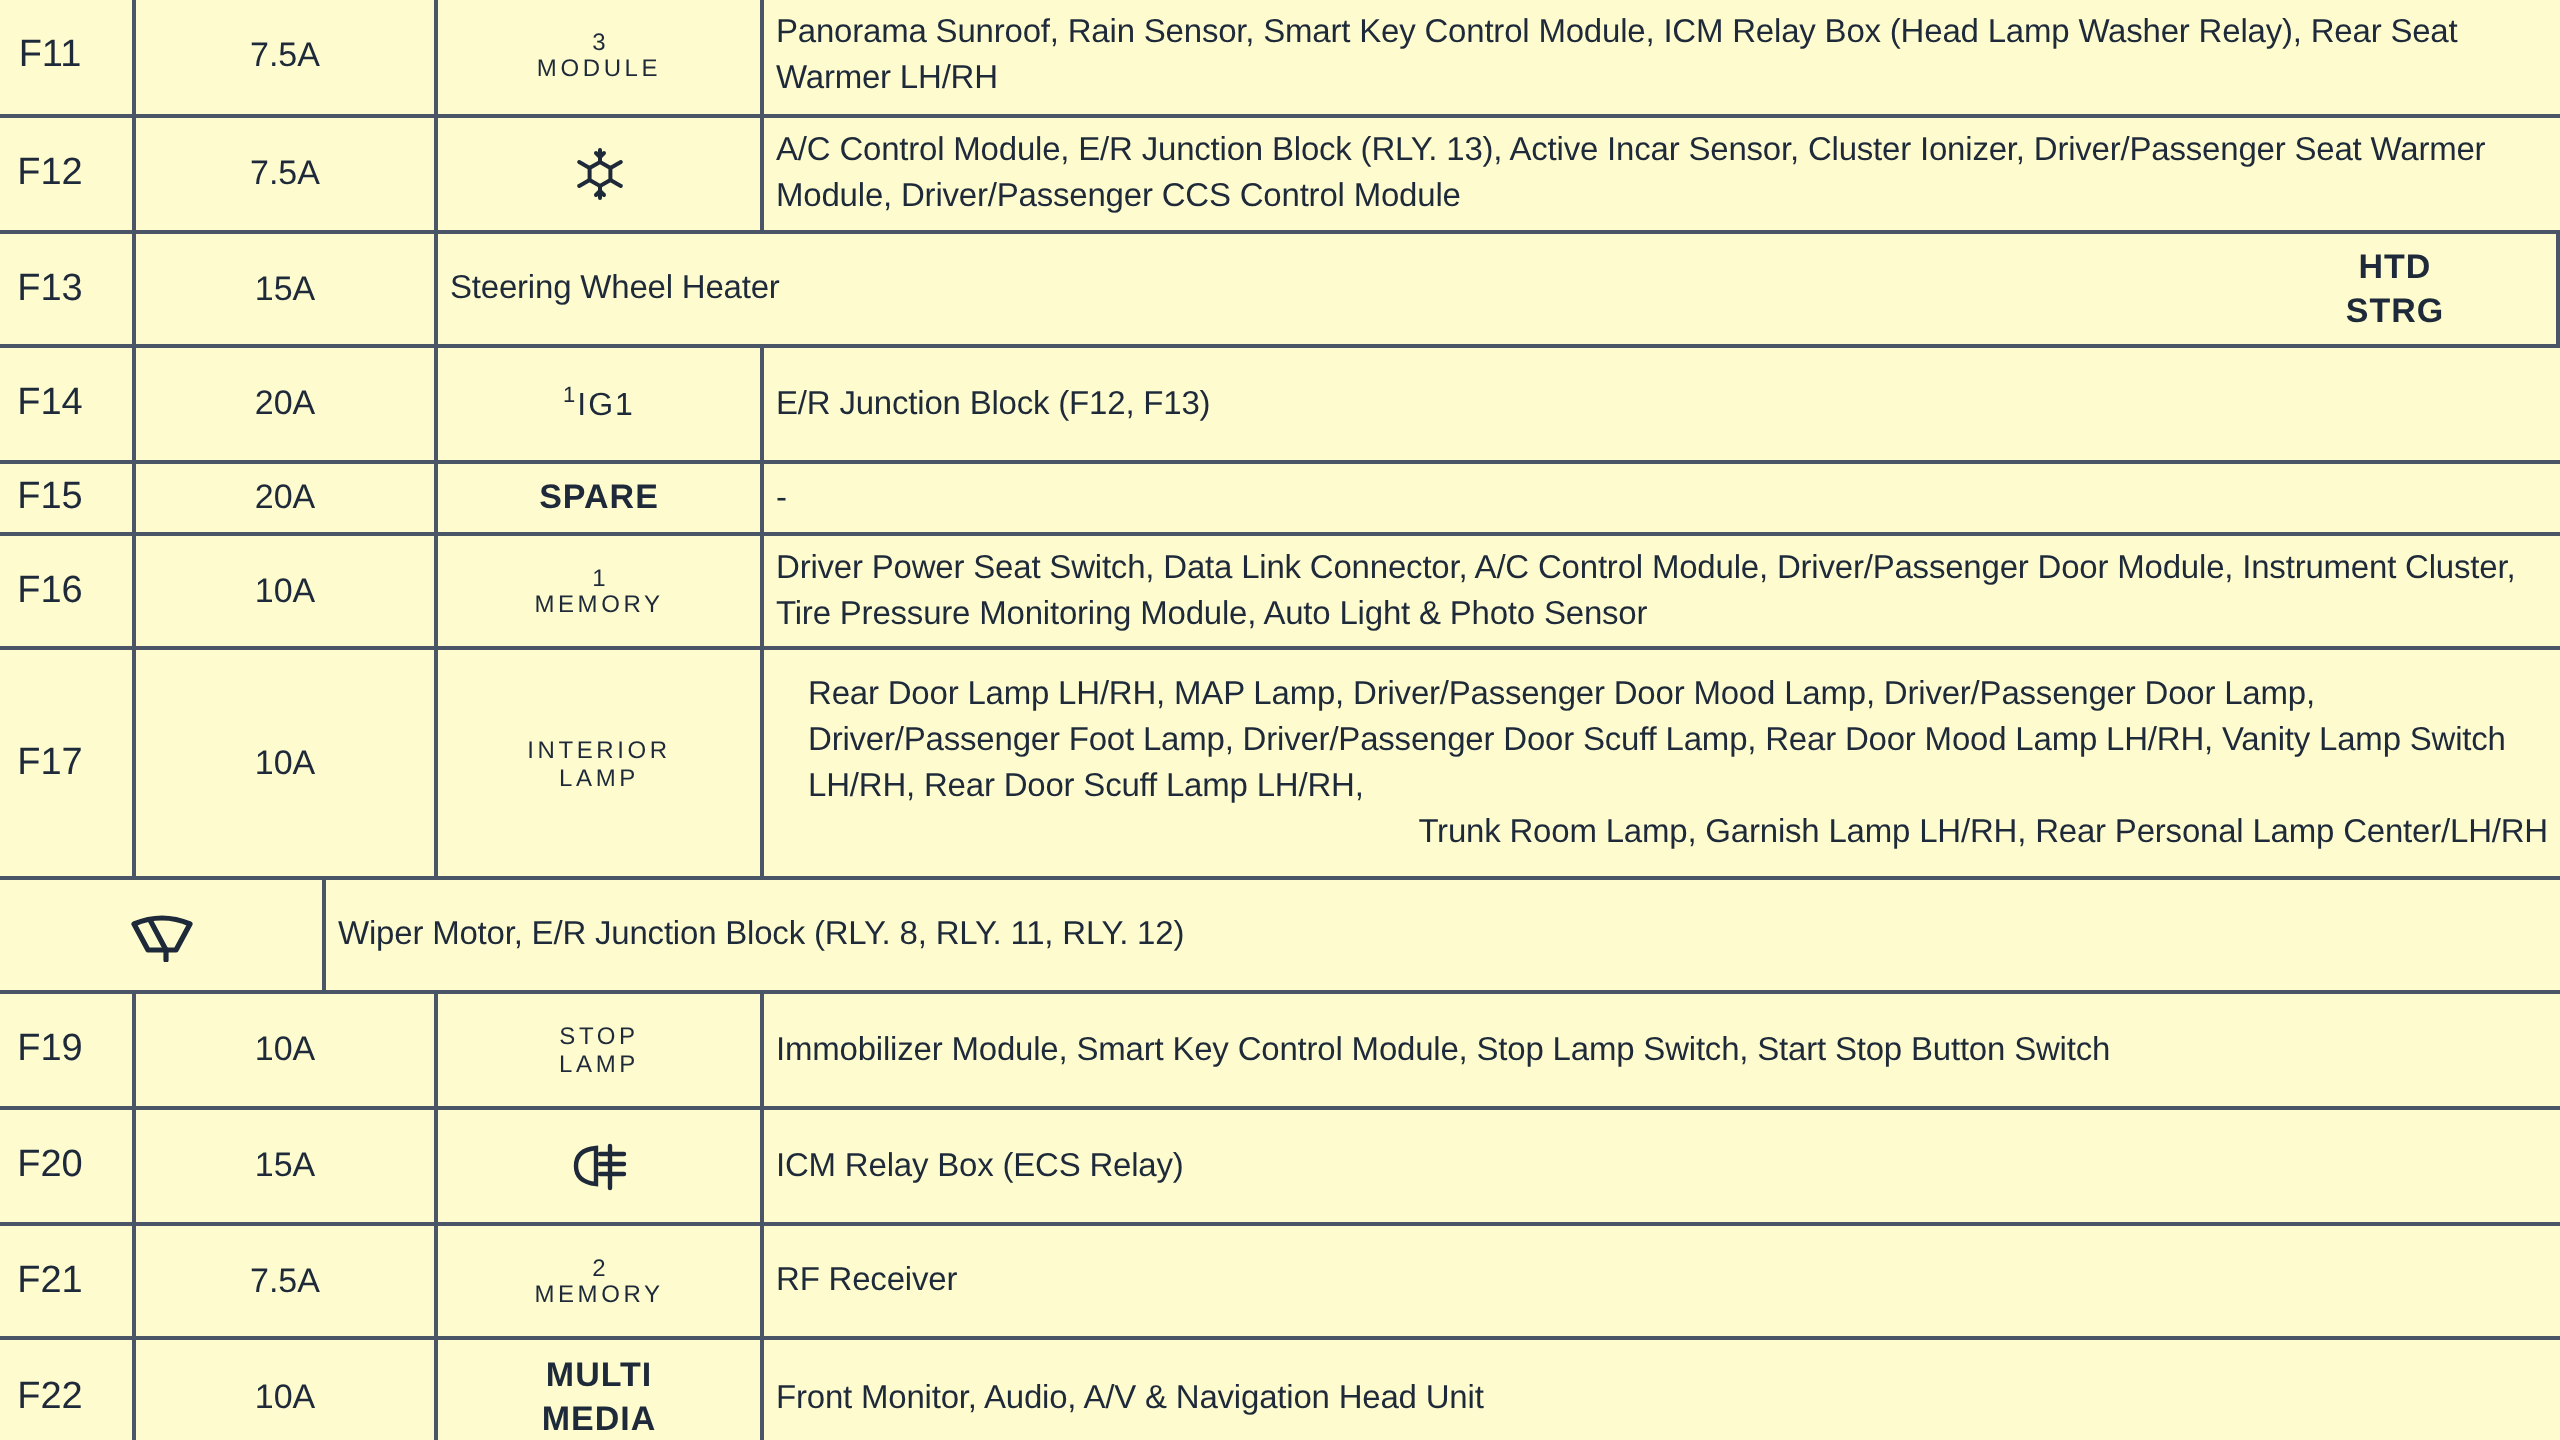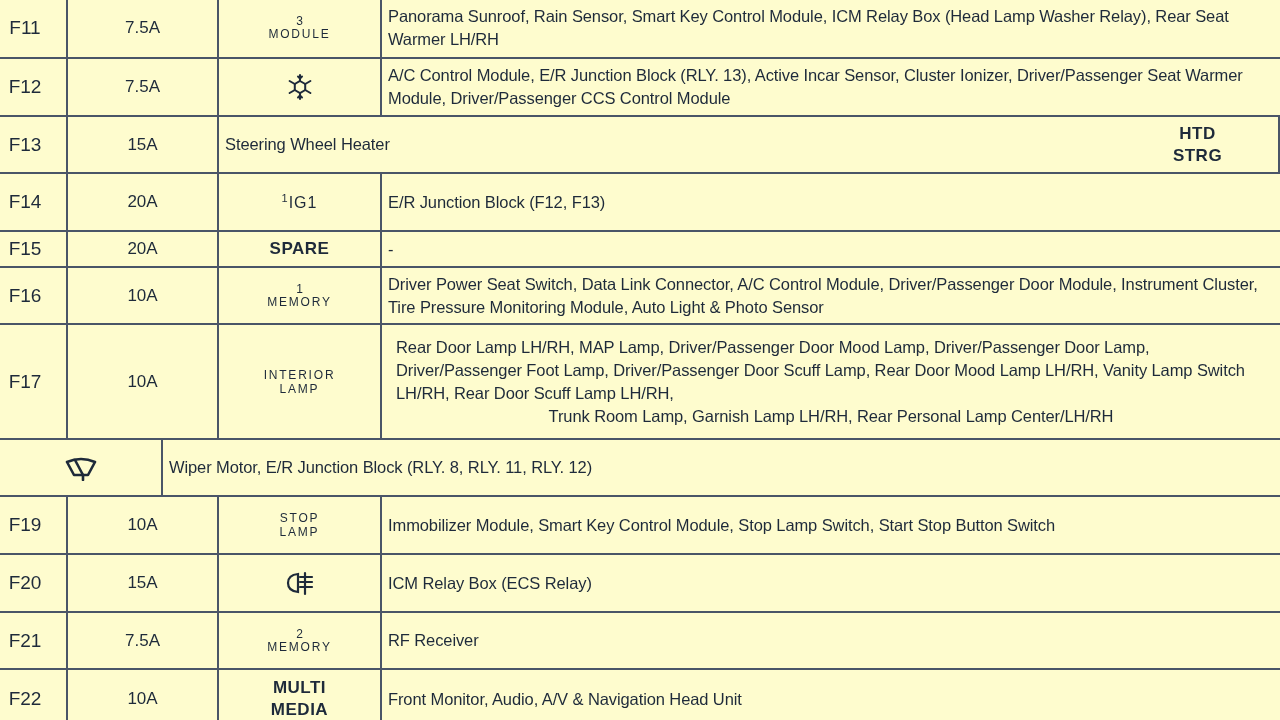--- a/index.html
+++ b/index.html
@@ -111,21 +111,21 @@
     <div class="cell c-desc">Driver Power Seat Switch, Data Link Connector, A/C Control Module, Driver/Passenger Door Module, Instrument Cluster, Tire Pressure Monitoring Module, Auto Light &amp; Photo Sensor</div>
   </div>
 
   <div class="row" style="height:115px">
     <div class="cell c-fuse">F17</div>
     <div class="cell c-amp">10A</div>
     <div class="cell c-sym">
       <span class="sym-small">INTERIOR</span>
       <span class="sym-small">LAMP</span>
     </div>
-    <div class="cell c-desc" style="flex-direction:column; align-items:center; justify-content:center;">
+    <div class="cell c-desc" style="flex-direction:column; align-items:flex-end; justify-content:center;">
       <span style="max-width:870px">Rear Door Lamp LH/RH, MAP Lamp, Driver/Passenger Door Mood Lamp, Driver/Passenger Door Lamp, Driver/Passenger Foot Lamp, Driver/Passenger Door Scuff Lamp, Rear Door Mood Lamp LH/RH, Vanity Lamp Switch LH/RH, Rear Door Scuff Lamp LH/RH,</span>
       <span>Trunk Room Lamp, Garnish Lamp LH/RH, Rear Personal Lamp Center/LH/RH</span>
     </div>
   </div>
 
   <div class="row" style="height:57px">
     <div class="cell c-sym">
       <svg width="34" height="26" viewBox="0 0 34 26">
         <g stroke="#1e2a3a" stroke-width="2.6" fill="none" stroke-linejoin="round" stroke-linecap="round">
           <path d="M3,7 Q17,1 31,7 L24,20 L10,20 Z"></path>

